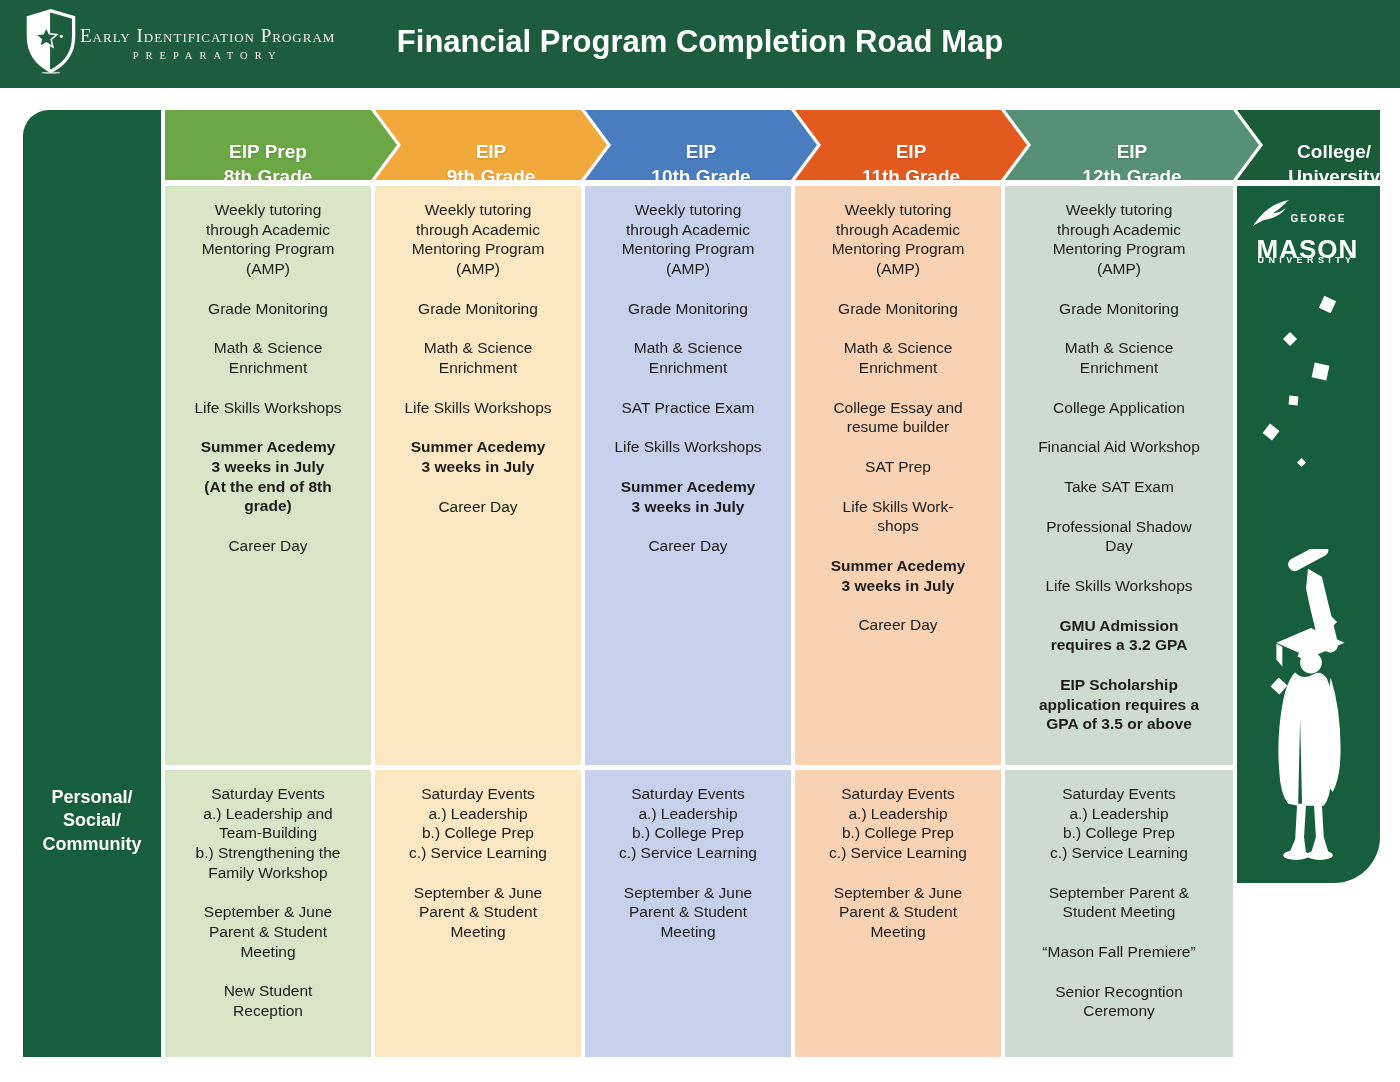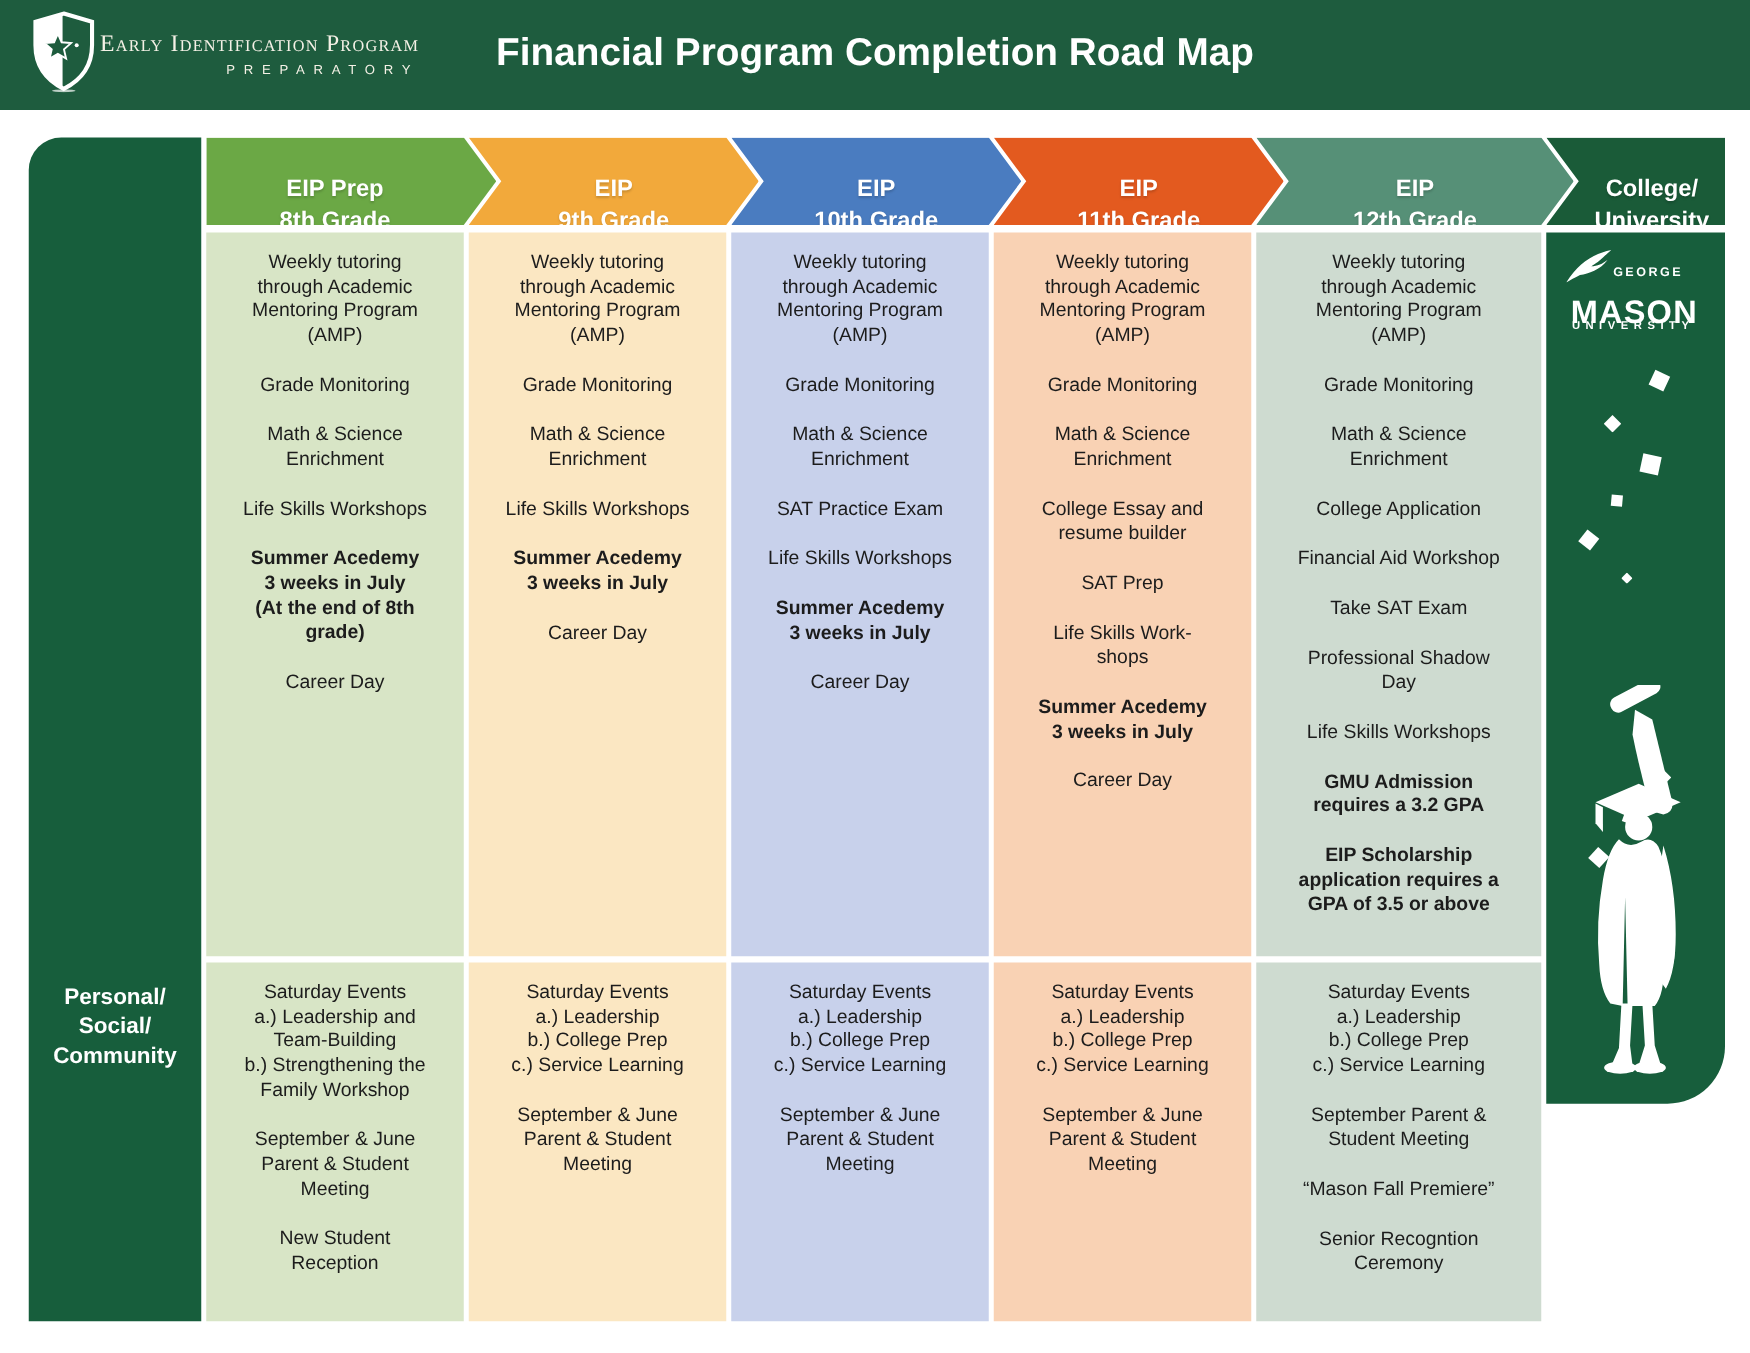--- a/index.html
+++ b/index.html
@@ -5,41 +5,41 @@
   html,body{margin:0;padding:0;background:#ffffff;}
   .page{position:relative;width:1400px;height:1082px;background:#ffffff;overflow:hidden;
         font-family:"Liberation Sans", sans-serif;}
 
   
   .topbar{position:absolute;left:0;top:0;width:1400px;height:88px;background:#1e5c3e;}
   .brand{position:absolute;left:22px;top:8px;display:flex;align-items:center;}
   .brand-text{color:#f4f1e6;}
   .brand-line1{font-family:"Liberation Serif", serif;font-variant:small-caps;
                font-size:19px;letter-spacing:1px;}
-  .brand-line2{font-family:Liberation Sans, sans-serif;font-size:10.5px;letter-spacing:7px;
-               text-align:right;margin-top:3px;}
+  .brand-line2{font-family:Liberation Serif, serif;font-size:10.5px;letter-spacing:7px;
+               text-align:center;margin-top:3px;}
   .page-title{position:absolute;left:50%;top:24px;transform:translateX(-50%);
               color:#ffffff;font-size:31px;font-weight:bold;white-space:nowrap;}
 
   
   .left-rail{position:absolute;left:23px;top:110px;width:138px;height:947px;
              background:#175e3c;border-radius:26px 0 0 0;}
   .rail-label{position:absolute;width:100%;text-align:center;color:#ffffff;
               font-weight:bold;font-size:18px;line-height:1.3;white-space:pre-line;}
 
   
   .col-header{position:absolute;display:flex;align-items:center;justify-content:center;
               box-sizing:border-box;color:#fff;font-weight:bold;font-size:19px;text-align:center;}
   .col-header-text{white-space:pre-line;line-height:1.3;text-shadow:0 1px 2px rgba(0,0,0,.18);margin-top:40px;}
   .arrow-first{clip-path:polygon(0 0,calc(100% - 26px) 0,100% 50%,calc(100% - 26px) 100%,0 100%);
                padding-right:26px;}
   .arrow-mid{clip-path:polygon(0 0,calc(100% - 26px) 0,100% 50%,calc(100% - 26px) 100%,0 100%,26px 50%);
              padding-left:26px;padding-right:26px;}
   .college-header{position:absolute;left:1237px;top:110px;width:143px;height:70px;
-                  background:#1a5b38;display:flex;align-items:center;justify-content:center;
+                  background:#1a5b38;display:flex;align-items:center;justify-content:flex-end;
                   box-sizing:border-box;padding-left:26px;color:#fff;font-weight:bold;font-size:19px;
                   text-align:center;clip-path:polygon(0 0,100% 0,100% 100%,0 100%,26px 50%);}
 
   
   .cell{position:absolute;box-sizing:border-box;padding:14px 8px;text-align:center;
         color:#1c1c1c;font-size:15.5px;overflow:hidden;}
   .cell p{margin:0 0 20px;line-height:1.27;white-space:pre-line;}
   .cell p.bold{font-weight:bold;}
 
   

